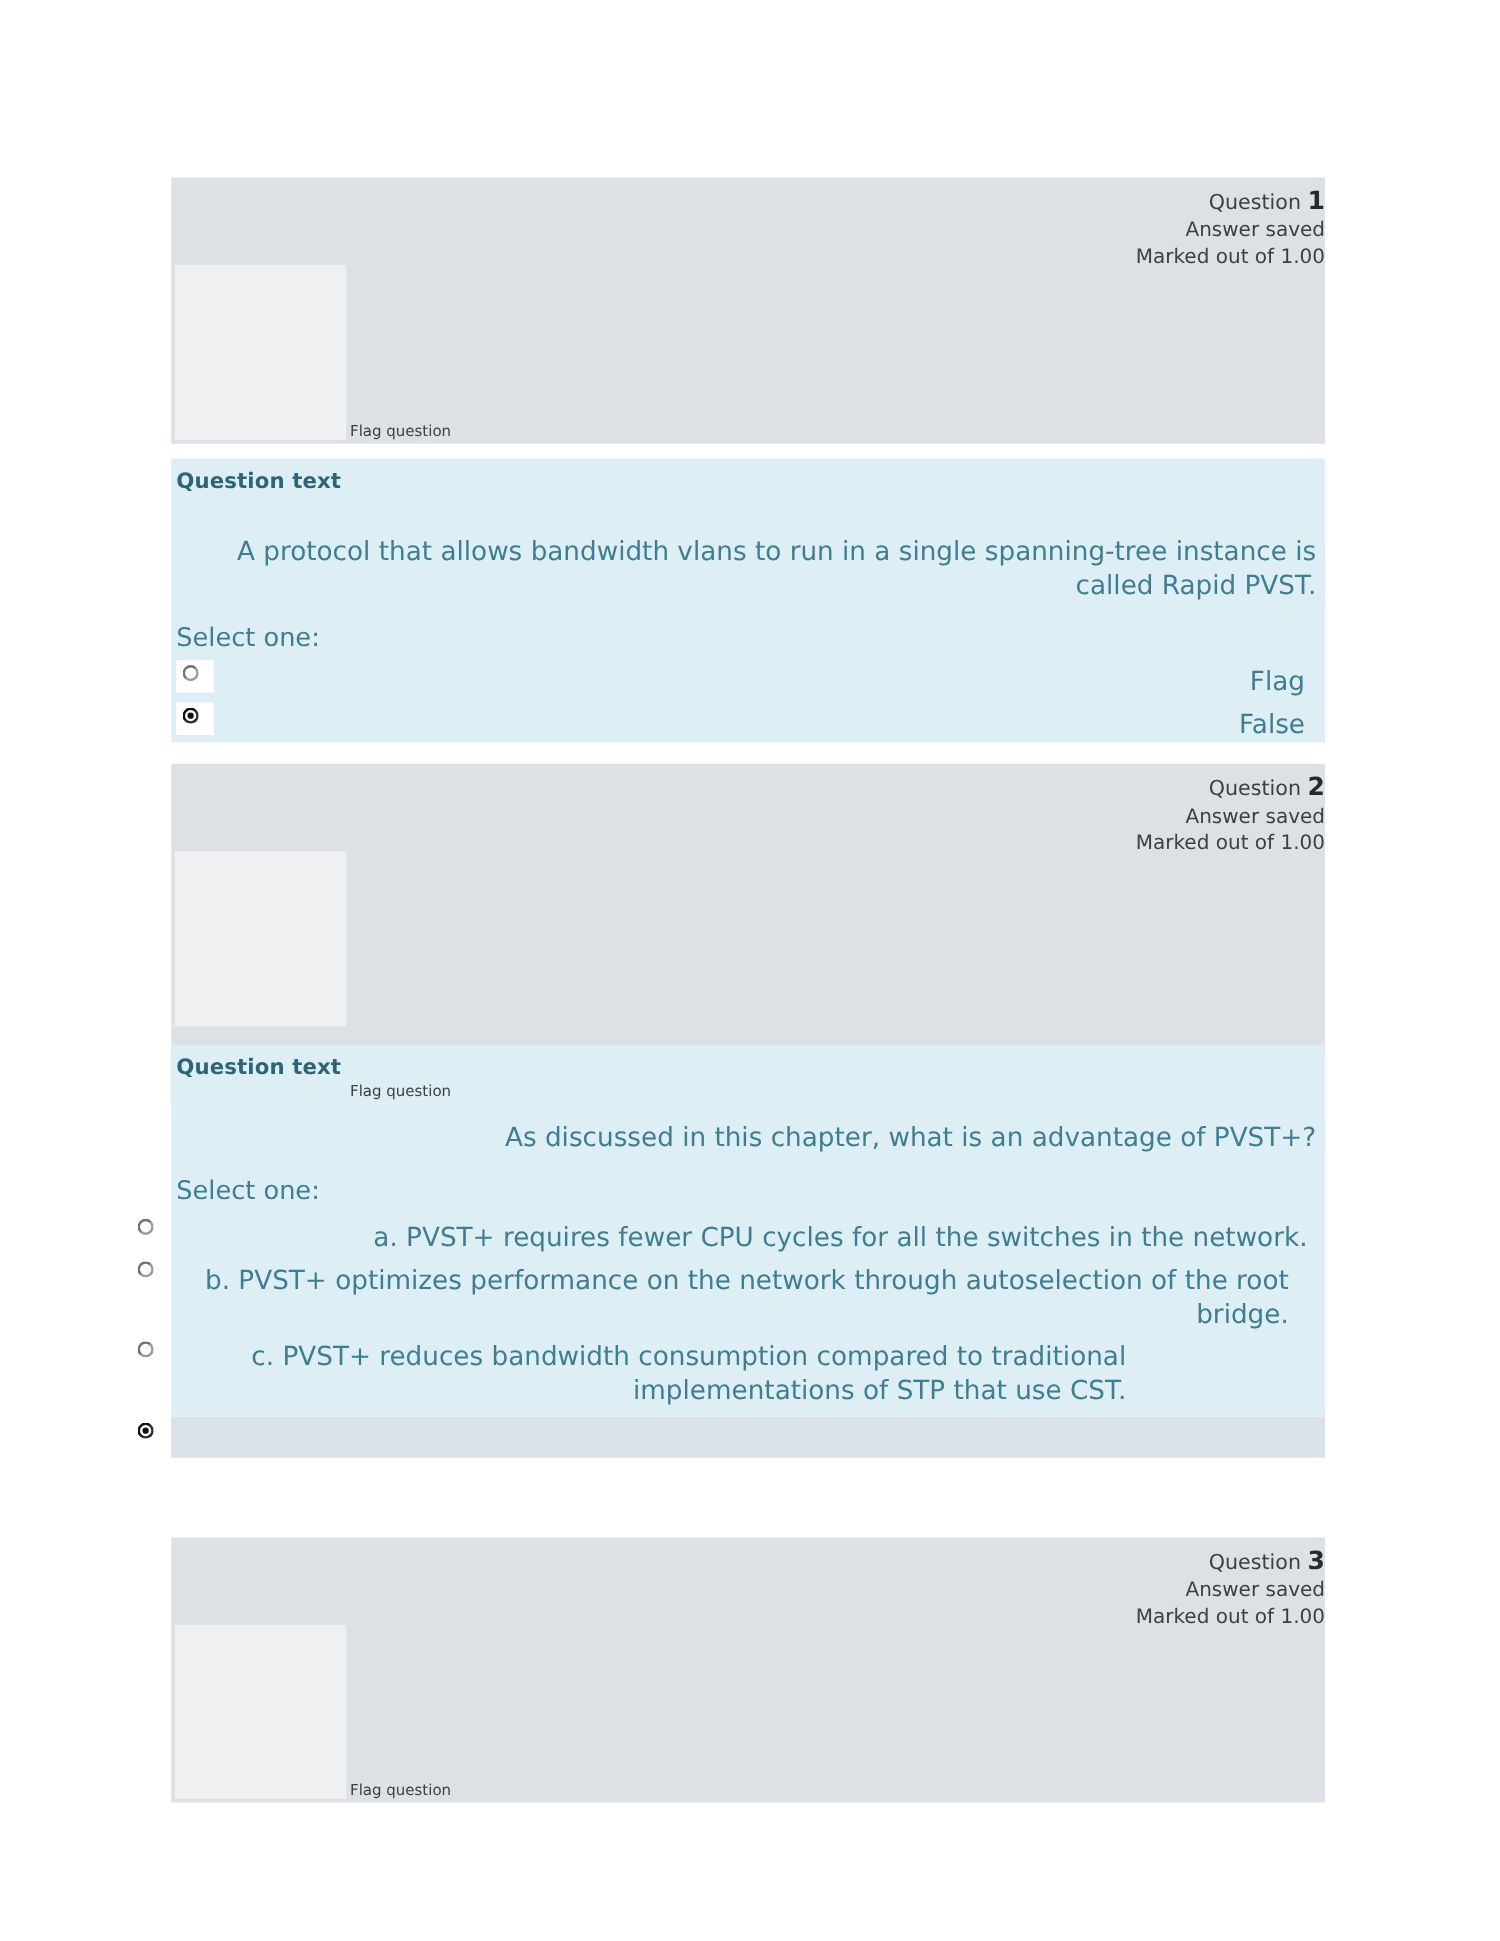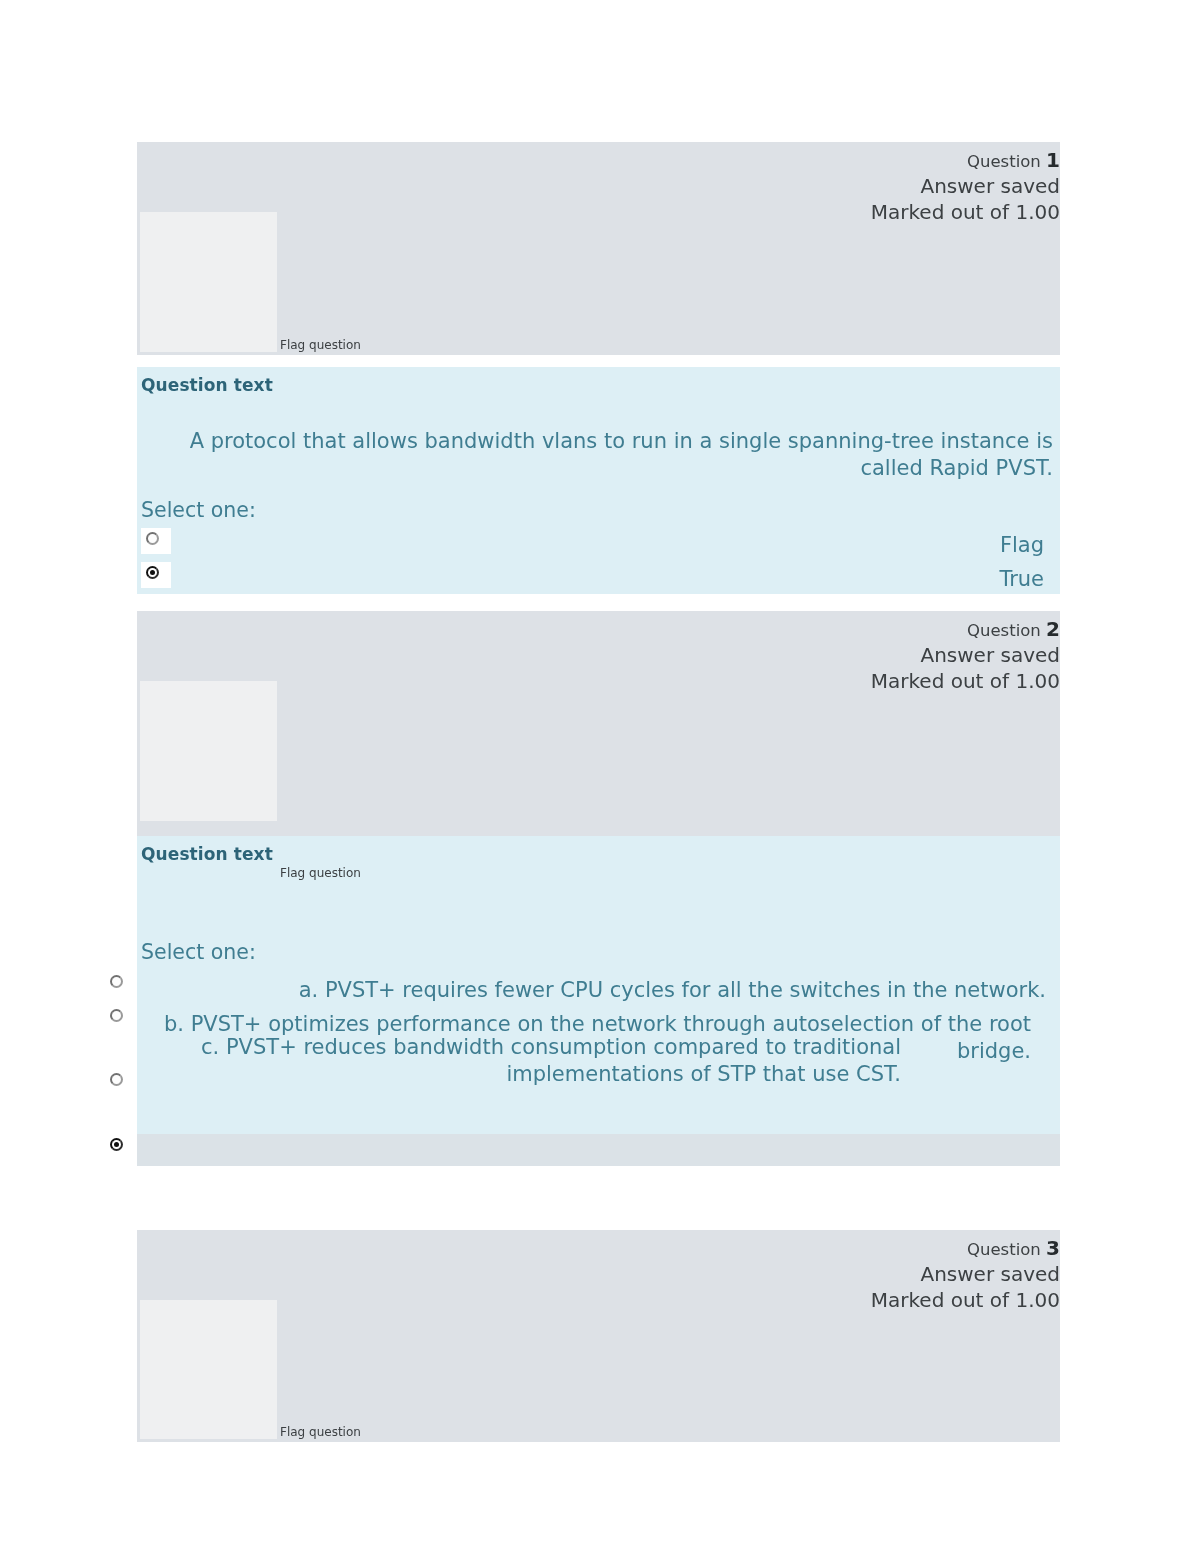--- a/index.html
+++ b/index.html
@@ -46,21 +46,21 @@
     color: #3c4043;
     line-height: 1.24;
     white-space: nowrap;
   }
   .q-title .qnum {
     font-size: 20px;
     font-weight: bold;
     color: #262b2e;
   }
   .q-state, .q-marks {
-    font-size: 20px;
+    font-size: 16px;
     color: #3c4043;
     line-height: 1.32;
     white-space: nowrap;
   }
   .flag-question {
     position: absolute;
     left: 143px;
     bottom: 3px;
     font-size: 12px;
     color: #3c4043;
@@ -178,39 +178,40 @@
       <span class="radio" style="left:5px; top:4px;"></span>
     </div>
     <div class="option" style="left:37px; top:165px; width:870px;">
       <span>Flag</span>
     </div>
 
     <div class="radio-box" style="left:4px; top:195px;">
       <span class="radio checked" style="left:5px; top:4px;"></span>
     </div>
     <div class="option" style="left:37px; top:199px; width:870px;">
-      <span>True</span>
+      <span>False</span>
     </div>
   </div>
 
   <div class="qblock" style="top:611px; height:272px;">
     <div class="inner-panel" style="top:70px; height:140px;"></div>
     <div class="info">
       <div class="q-title">
         <span>Question</span>
         <span class="qnum">2</span>
       </div>
       <div class="q-state">Answer saved</div>
       <div class="q-marks">Marked out of 1.00</div>
     </div>
     <div class="flag-question">Flag question</div>
   </div>
 
   <div class="qtextblock" style="top:836px; height:330px;">
     <div class="qtext-heading" style="top:8px;">Question text</div>
+    <div class="qtext-body" style="top:61px; width:912px;">As discussed in this chapter, what is an advantage of PVST+?</div>
     <div class="select-one" style="top:104px;">Select one:</div>
   </div>
 
   <div class="opt-stripe" style="top:1134px; height:32px;"></div>
 
   <div class="radio-box" style="left:105px; top:971px;">
     <span class="radio" style="left:5px; top:4px;"></span>
   </div>
   <div class="option" style="left:141px; top:977px; width:905px;">
     <span>a. PVST+ requires fewer CPU cycles for all the switches in the network.</span>
@@ -219,21 +220,21 @@
   <div class="radio-box" style="left:105px; top:1005px;">
     <span class="radio" style="left:5px; top:4px;"></span>
   </div>
   <div class="option" style="left:141px; top:1011px; width:890px;">
     <span>b. PVST+ optimizes performance on the network through autoselection of the root bridge.</span>
   </div>
 
   <div class="radio-box" style="left:105px; top:1069px;">
     <span class="radio" style="left:5px; top:4px;"></span>
   </div>
-  <div class="option" style="left:141px; top:1034px; width:760px;">
+  <div class="option" style="left:141px; top:1072px; width:760px;">
     <span>c. PVST+ reduces bandwidth consumption compared to traditional implementations of STP that use CST.</span>
   </div>
 
   <div class="radio-box" style="left:105px; top:1134px;">
     <span class="radio checked" style="left:5px; top:4px;"></span>
   </div>
 
   <div class="qblock" style="top:1230px; height:212px;">
     <div class="inner-panel" style="top:70px; height:139px;"></div>
     <div class="info">

